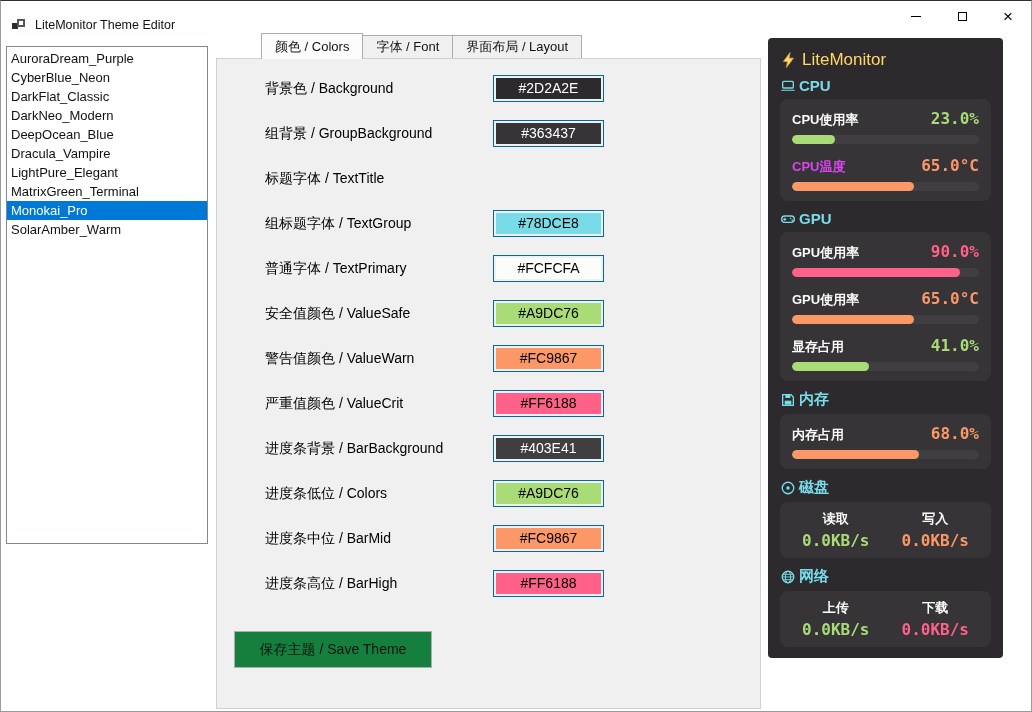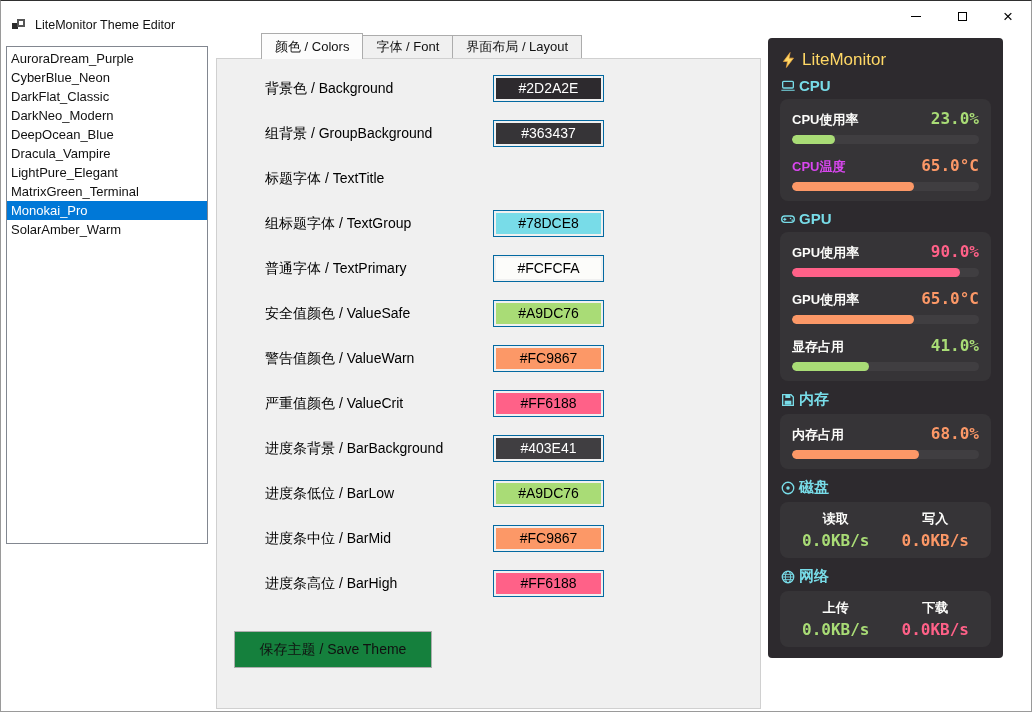--- a/index.html
+++ b/index.html
@@ -121,21 +121,21 @@
     <div id="color-rows">
         <div class="color-row" style="top: 16px;"><span class="color-label">背景色 / Background</span><button class="swatch" style="background-color: rgb(45, 42, 46); color: rgb(255, 255, 255);">#2D2A2E</button></div>
         <div class="color-row" style="top: 61px;"><span class="color-label">组背景 / GroupBackground</span><button class="swatch" style="background-color: rgb(54, 52, 55); color: rgb(255, 255, 255);">#363437</button></div>
         <div class="color-row" style="top: 106px;"><span class="color-label">标题字体 / TextTitle</span></div>
         <div class="color-row" style="top: 151px;"><span class="color-label">组标题字体 / TextGroup</span><button class="swatch" style="background-color: rgb(120, 220, 232); color: rgb(0, 0, 0);">#78DCE8</button></div>
         <div class="color-row" style="top: 196px;"><span class="color-label">普通字体 / TextPrimary</span><button class="swatch" style="background-color: rgb(252, 252, 250); color: rgb(0, 0, 0);">#FCFCFA</button></div>
         <div class="color-row" style="top: 241px;"><span class="color-label">安全值颜色 / ValueSafe</span><button class="swatch" style="background-color: rgb(169, 220, 118); color: rgb(0, 0, 0);">#A9DC76</button></div>
         <div class="color-row" style="top: 286px;"><span class="color-label">警告值颜色 / ValueWarn</span><button class="swatch" style="background-color: rgb(252, 152, 103); color: rgb(0, 0, 0);">#FC9867</button></div>
         <div class="color-row" style="top: 331px;"><span class="color-label">严重值颜色 / ValueCrit</span><button class="swatch" style="background-color: rgb(255, 97, 136); color: rgb(0, 0, 0);">#FF6188</button></div>
         <div class="color-row" style="top: 376px;"><span class="color-label">进度条背景 / BarBackground</span><button class="swatch" style="background-color: rgb(64, 62, 65); color: rgb(255, 255, 255);">#403E41</button></div>
-        <div class="color-row" style="top: 421px;"><span class="color-label">进度条低位 / BarLow</span><button class="swatch" style="background-color: rgb(169, 220, 118); color: rgb(0, 0, 0);">#A9DC76</button></div>
+        <div class="color-row" style="top: 421px;"><span class="color-label">进度条低位 / Colors</span><button class="swatch" style="background-color: rgb(169, 220, 118); color: rgb(0, 0, 0);">#A9DC76</button></div>
         <div class="color-row" style="top: 466px;"><span class="color-label">进度条中位 / BarMid</span><button class="swatch" style="background-color: rgb(252, 152, 103); color: rgb(0, 0, 0);">#FC9867</button></div>
         <div class="color-row" style="top: 511px;"><span class="color-label">进度条高位 / BarHigh</span><button class="swatch" style="background-color: rgb(255, 97, 136); color: rgb(0, 0, 0);">#FF6188</button></div>
       </div>
     <button class="save-btn">保存主题 / Save Theme</button>
   </div>
 
   <div class="preview" id="preview" style="background: rgb(45, 42, 46);">
     <div class="pv-header" style="color: rgb(255, 216, 102);">
       <span class="ic">
           <svg viewBox="0 0 24 24">

